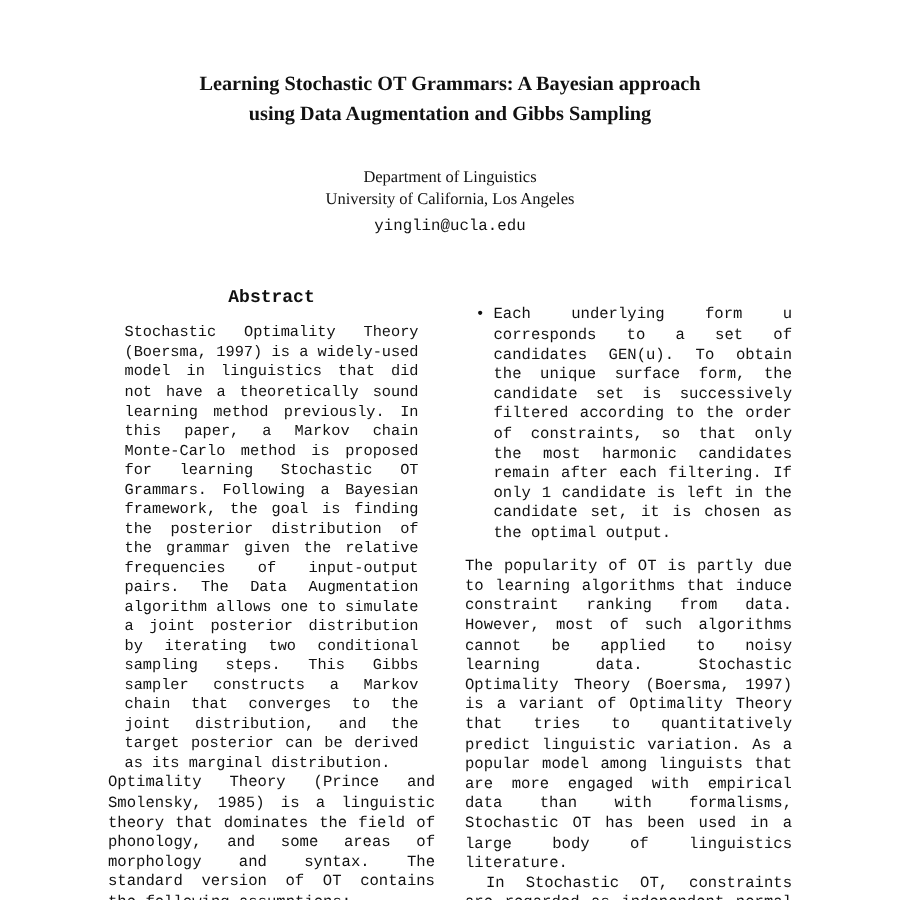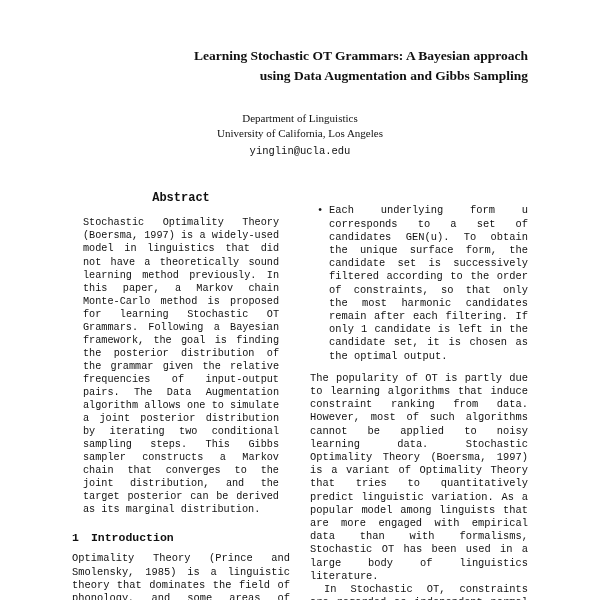--- a/index.html
+++ b/index.html
@@ -11,21 +11,21 @@
     background: #ffffff;
     padding: 46px 72px 0 72px;
     overflow: hidden;
     font-family: "Liberation Serif", "DejaVu Serif", serif;
     color: #111111;
   }
   .title {
     margin: 0;
     font-size: 13.5px;
     font-weight: bold;
-    text-align: right;
+    text-align: center;
     line-height: 1.5;
   }
   .author-block { text-align: center; margin-top: 24px; }
   .author-name { font-size: 12px; font-weight: bold; line-height: 1.5; }
   .author-name sup { font-size: 8px; font-weight: normal; }
   .affil { font-size: 11px; line-height: 1.45; }
   .email {
     font-family: Liberation Mono, monospace;
     font-size: 10.5px;
     margin-top: 3px;
@@ -81,23 +81,20 @@
     <div class="affil">University of California, Los Angeles</div>
     <div class="email">yinglin@ucla.edu</div>
   </div>
 
   <div class="columns">
 
     <div class="col">
       <div class="abstract-heading">Abstract</div>
       <p class="abstract-text">Stochastic Optimality Theory (Boersma, 1997) is a widely-used model in linguistics that did not have a theoretically sound learning method previously. In this paper, a Markov chain Monte-Carlo method is proposed for learning Stochastic OT Grammars. Following a Bayesian framework, the goal is finding the posterior distribution of the grammar given the relative frequencies of input-output pairs. The Data Augmentation algorithm allows one to simulate a joint posterior distribution by iterating two conditional sampling steps. This Gibbs sampler constructs a Markov chain that converges to the joint distribution, and the target posterior can be derived as its marginal distribution.</p>
 
-      <div class="section-heading">
-        <span class="sec-num">1</span><span>Introduction</span>
-      </div>
       <p class="body-text">Optimality Theory (Prince and Smolensky, 1985) is a linguistic theory that dominates the field of phonology, and some areas of morphology and syntax. The standard version of OT contains the following assumptions:</p>
 
       <div class="bullet-item">
         <span class="bullet-marker">•</span>
         <p class="body-text bullet-text">A grammar is a set of ordered constraints ({Cᵢ : i = 1, · · · , N}),</p>
       </div>
     </div>
 
     <div class="col col-right">
       <div class="bullet-item">

